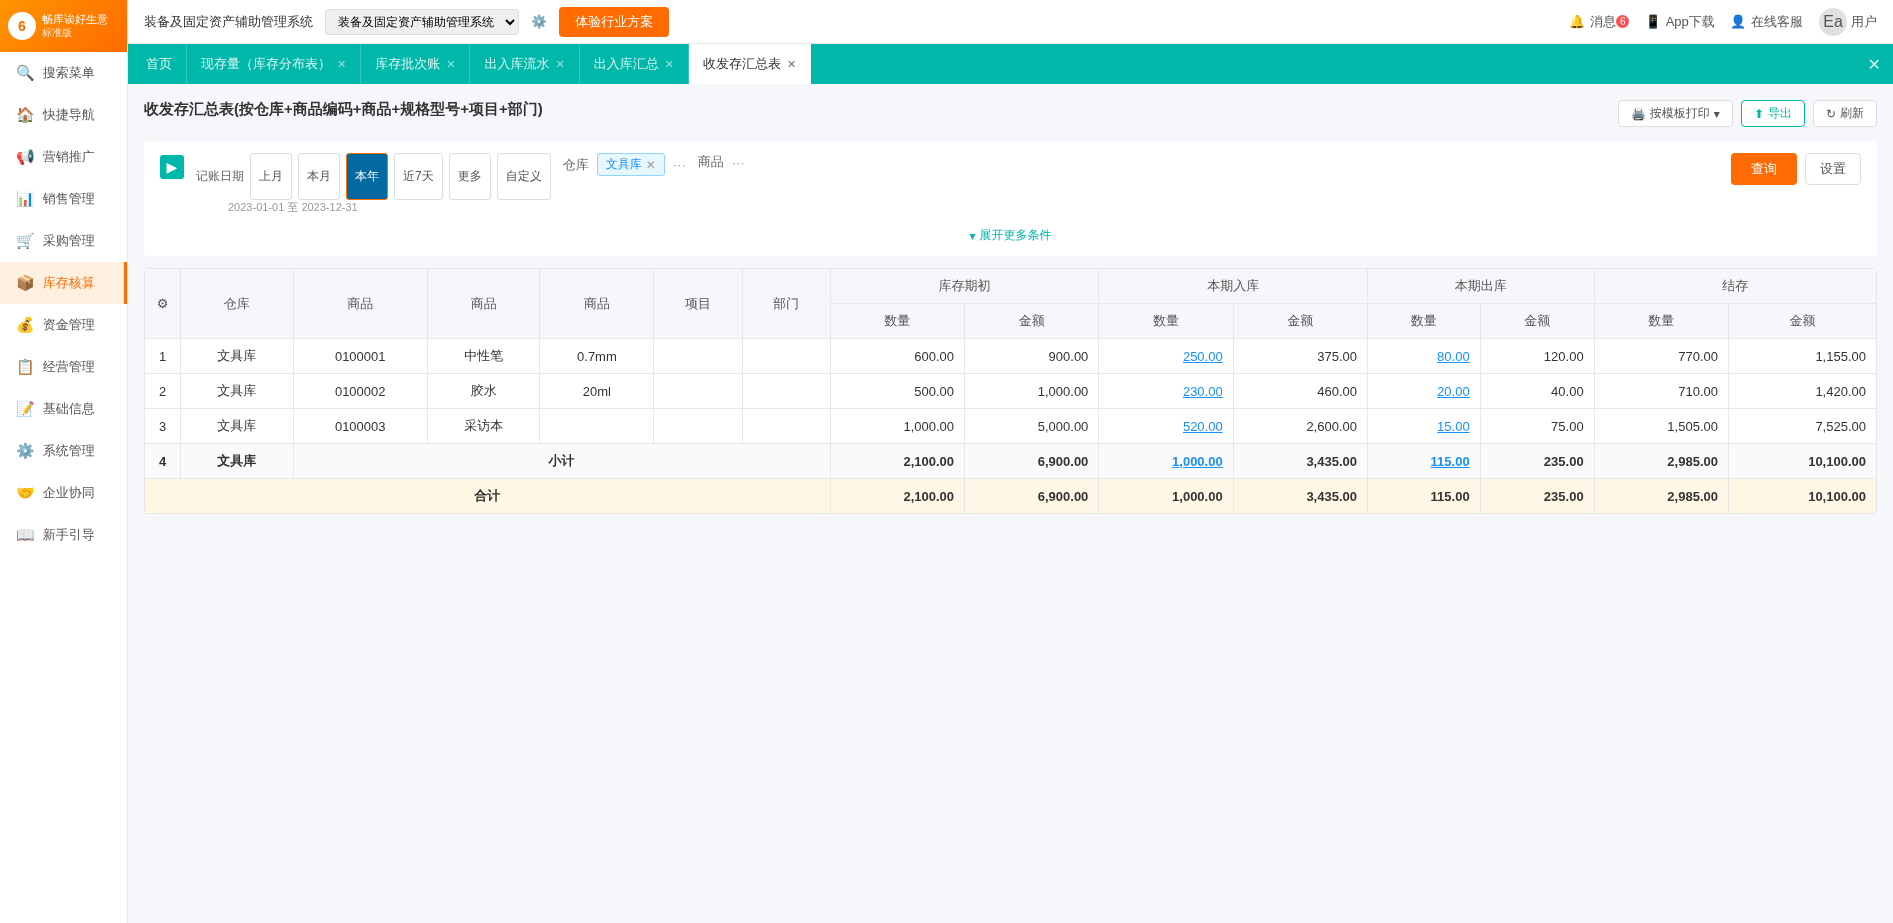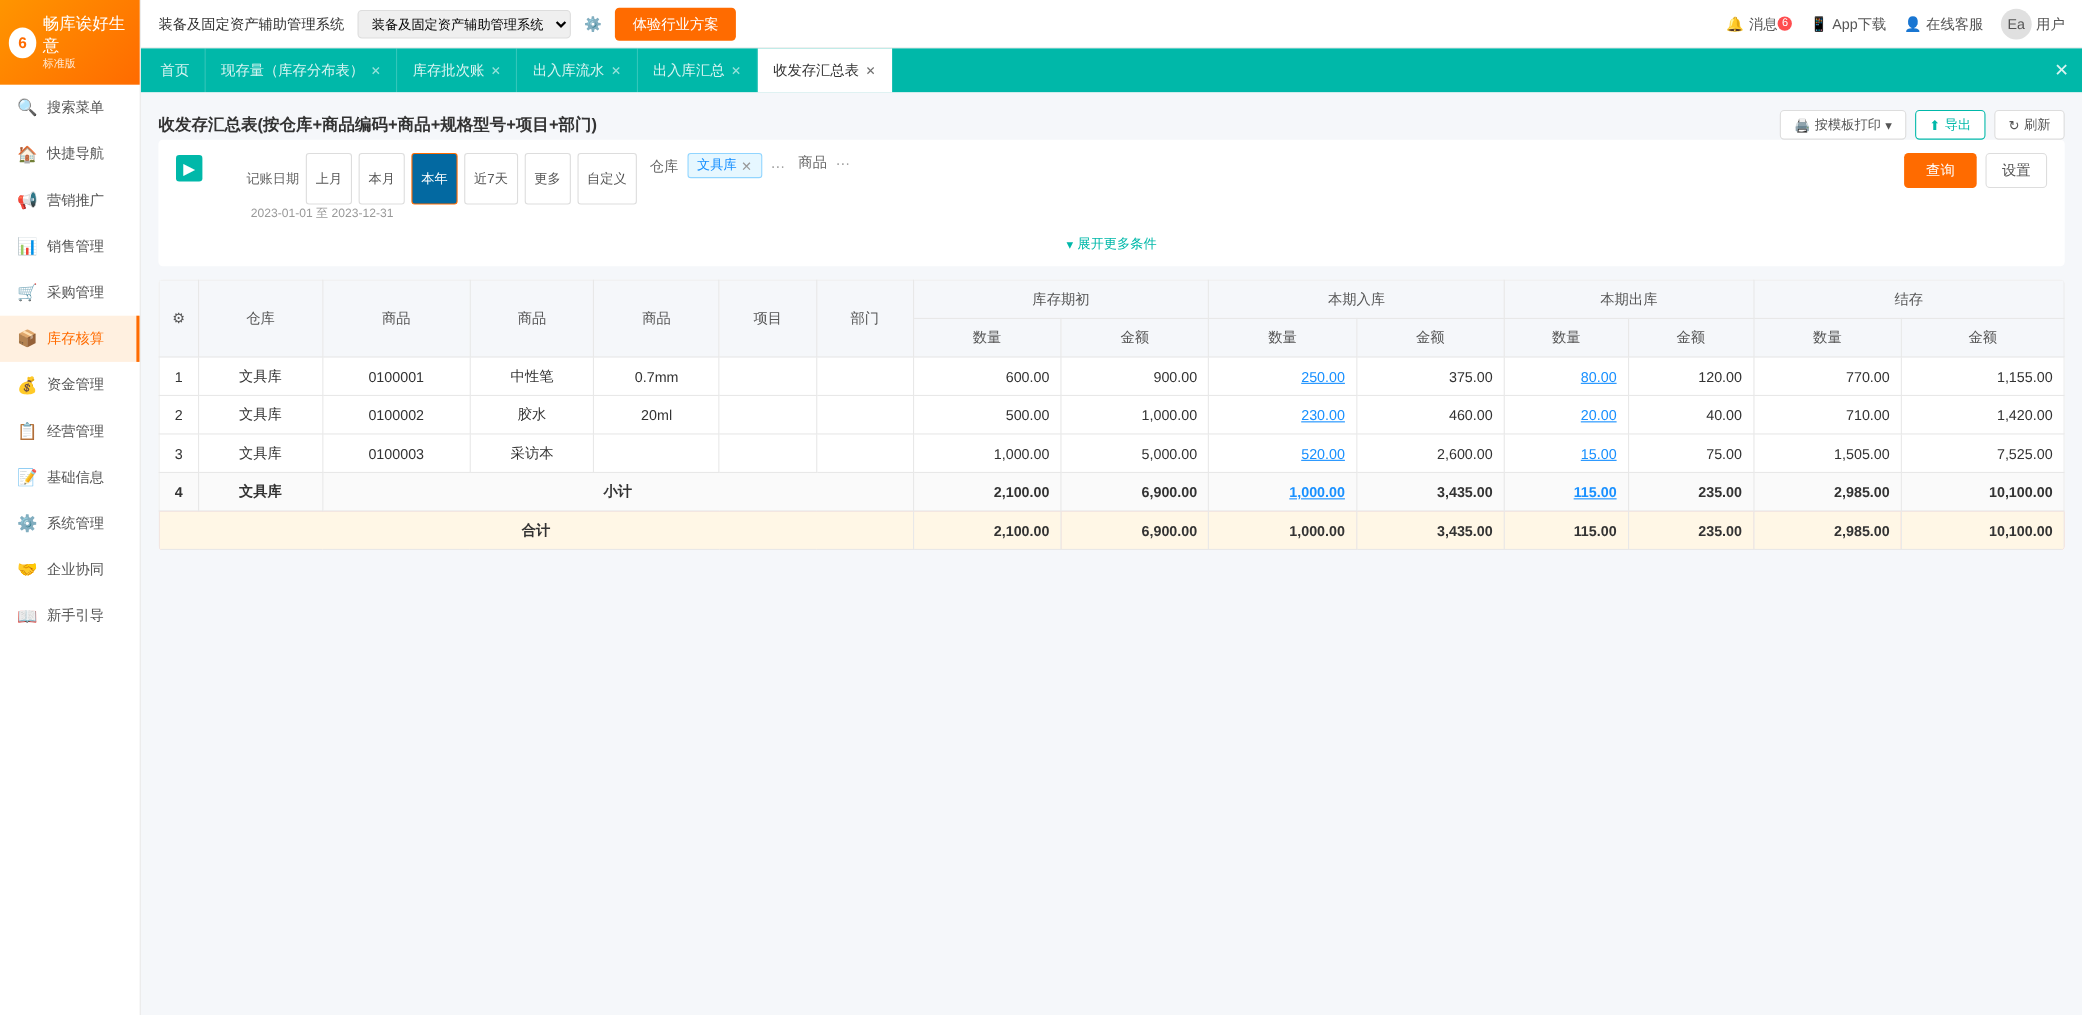--- a/index.html
+++ b/index.html
@@ -2,62 +2,62 @@
 <html><head>
   <meta charset="utf-8">
   <style>
     * { margin: 0; padding: 0; box-sizing: border-box; }
     body { font-family: 'Microsoft YaHei', Arial, sans-serif; font-size: 13px; background: #f5f5f5; color: #333; display: flex; height: 923px; overflow: hidden; }
 
     
     .sidebar { width: 128px; background: #fff; border-right: 1px solid #e8e8e8; display: flex; flex-direction: column; flex-shrink: 0; }
     .sidebar-header { background: linear-gradient(135deg, #ff9500, #ff6b00); padding: 12px 8px; display: flex; align-items: center; gap: 6px; }
     .sidebar-logo { width: 28px; height: 28px; background: #fff; border-radius: 50%; display: flex; align-items: center; justify-content: center; font-size: 14px; font-weight: bold; color: #ff6b00; }
-    .sidebar-title { color: #fff; font-size: 15px; line-height: 1.3; }
+    .sidebar-title { color: #fff; font-size: 11px; line-height: 1.3; }
     .sidebar-subtitle { color: rgba(255,255,255,0.8); font-size: 10px; }
     .sidebar-nav { flex: 1; overflow-y: auto; }
     .sidebar-item { display: flex; align-items: center; gap: 8px; padding: 12px 16px; cursor: pointer; color: #555; font-size: 13px; }
     .sidebar-item.active { background: #fff0e0; color: #ff6b00; border-right: 3px solid #ff6b00; }
     .sidebar-item .icon { font-size: 15px; }
 
     
     .main { flex: 1; display: flex; flex-direction: column; overflow: hidden; }
 
     
     .topbar { background: #fff; border-bottom: 1px solid #e8e8e8; padding: 0 16px; display: flex; align-items: center; justify-content: space-between; height: 44px; flex-shrink: 0; }
     .topbar-left { display: flex; align-items: center; gap: 12px; }
     .topbar-title { font-size: 13px; color: #333; }
     .topbar-select { border: 1px solid #ddd; padding: 4px 8px; border-radius: 4px; font-size: 12px; cursor: pointer; }
     .topbar-btn-try { background: #ff6b00; color: #fff; border: none; padding: 6px 16px; border-radius: 4px; cursor: pointer; font-size: 13px; }
     .topbar-right { display: flex; align-items: center; gap: 16px; color: #555; font-size: 13px; }
     .topbar-right-item { display: flex; align-items: center; gap: 4px; cursor: pointer; }
     .notification-badge { background: #ff4d4f; color: #fff; font-size: 10px; padding: 1px 4px; border-radius: 8px; margin-left: -4px; }
-    .user-avatar { width: 28px; height: 28px; background: #e0e0e0; border-radius: 50%; display: flex; align-items: center; justify-content: center; font-size: 13px; }
+    .user-avatar { width: 28px; height: 28px; background: #e0e0e0; border-radius: 50%; display: flex; align-items: center; justify-content: center; font-size: 16px; }
 
     
     .tabbar { background: #00b8a9; display: flex; align-items: center; height: 40px; flex-shrink: 0; padding: 0 4px; }
     .tab { display: flex; align-items: center; gap: 6px; padding: 0 14px; height: 40px; cursor: pointer; color: rgba(255,255,255,0.85); font-size: 13px; border-right: 1px solid rgba(255,255,255,0.2); }
     .tab.active { background: #fff; color: #333; }
     .tab-close { font-size: 11px; opacity: 0.7; }
     .tab-close-main { margin-left: auto; color: rgba(255,255,255,0.85); font-size: 16px; cursor: pointer; padding: 0 8px; }
 
     
     .page-content { flex: 1; overflow-y: auto; padding: 16px; background: #f5f7fa; }
 
     
-    .page-title { font-size: 15px; font-weight: bold; color: #333; display: flex; justify-content: space-between; align-items: center; }
+    .page-title { font-size: 15px; font-weight: bold; color: #333; margin-bottom: 14px; display: flex; justify-content: space-between; }
     .page-title-actions { display: flex; gap: 8px; }
     .btn-export { border: 1px solid #00b8a9; color: #00b8a9; background: #fff; padding: 4px 12px; border-radius: 4px; cursor: pointer; font-size: 12px; display: flex; align-items: center; gap: 4px; }
     .btn-refresh { border: 1px solid #ddd; color: #555; background: #fff; padding: 4px 12px; border-radius: 4px; cursor: pointer; font-size: 12px; display: flex; align-items: center; gap: 4px; }
     .btn-print { border: 1px solid #ddd; color: #555; background: #fff; padding: 4px 12px; border-radius: 4px; cursor: pointer; font-size: 12px; display: flex; align-items: center; gap: 4px; }
 
     
     .filter-bar { background: #fff; border-radius: 4px; padding: 12px 16px; margin-bottom: 12px; display: flex; align-items: flex-start; gap: 12px; flex-wrap: wrap; }
     .filter-expand-btn { background: #00b8a9; color: #fff; border: none; width: 24px; height: 24px; border-radius: 3px; cursor: pointer; font-size: 14px; display: flex; align-items: center; justify-content: center; flex-shrink: 0; margin-top: 2px; }
-    .filter-date-row { display: flex; align-items: center; gap: 6px; flex-wrap: wrap; margin-left: 28px; }
+    .filter-date-row { display: flex; align-items: center; gap: 6px; flex-wrap: wrap; }
     .filter-date-label { font-size: 12px; color: #666; }
     .date-btn { padding: 14px 8px; border-radius: 3px; cursor: pointer; font-size: 12px; border: 1px solid #ddd; background: #fff; color: #555; }
     .date-btn.active { background: #0369a1; color: #fff; border-color: #ff6b00; }
     .date-range { font-size: 11px; color: #999; margin-left: 32px; }
     .filter-warehouse { display: flex; align-items: center; gap: 8px; }
     .filter-warehouse-label { font-size: 13px; color: #666; }
     .warehouse-tag { background: #e6f7ff; border: 1px solid #91d5ff; color: #1890ff; padding: 2px 8px; border-radius: 3px; font-size: 12px; display: flex; align-items: center; gap: 4px; }
     .warehouse-tag-close { cursor: pointer; color: #999; }
     .filter-more { color: #999; font-size: 13px; cursor: pointer; }
     .filter-goods-label { font-size: 13px; color: #666; }

